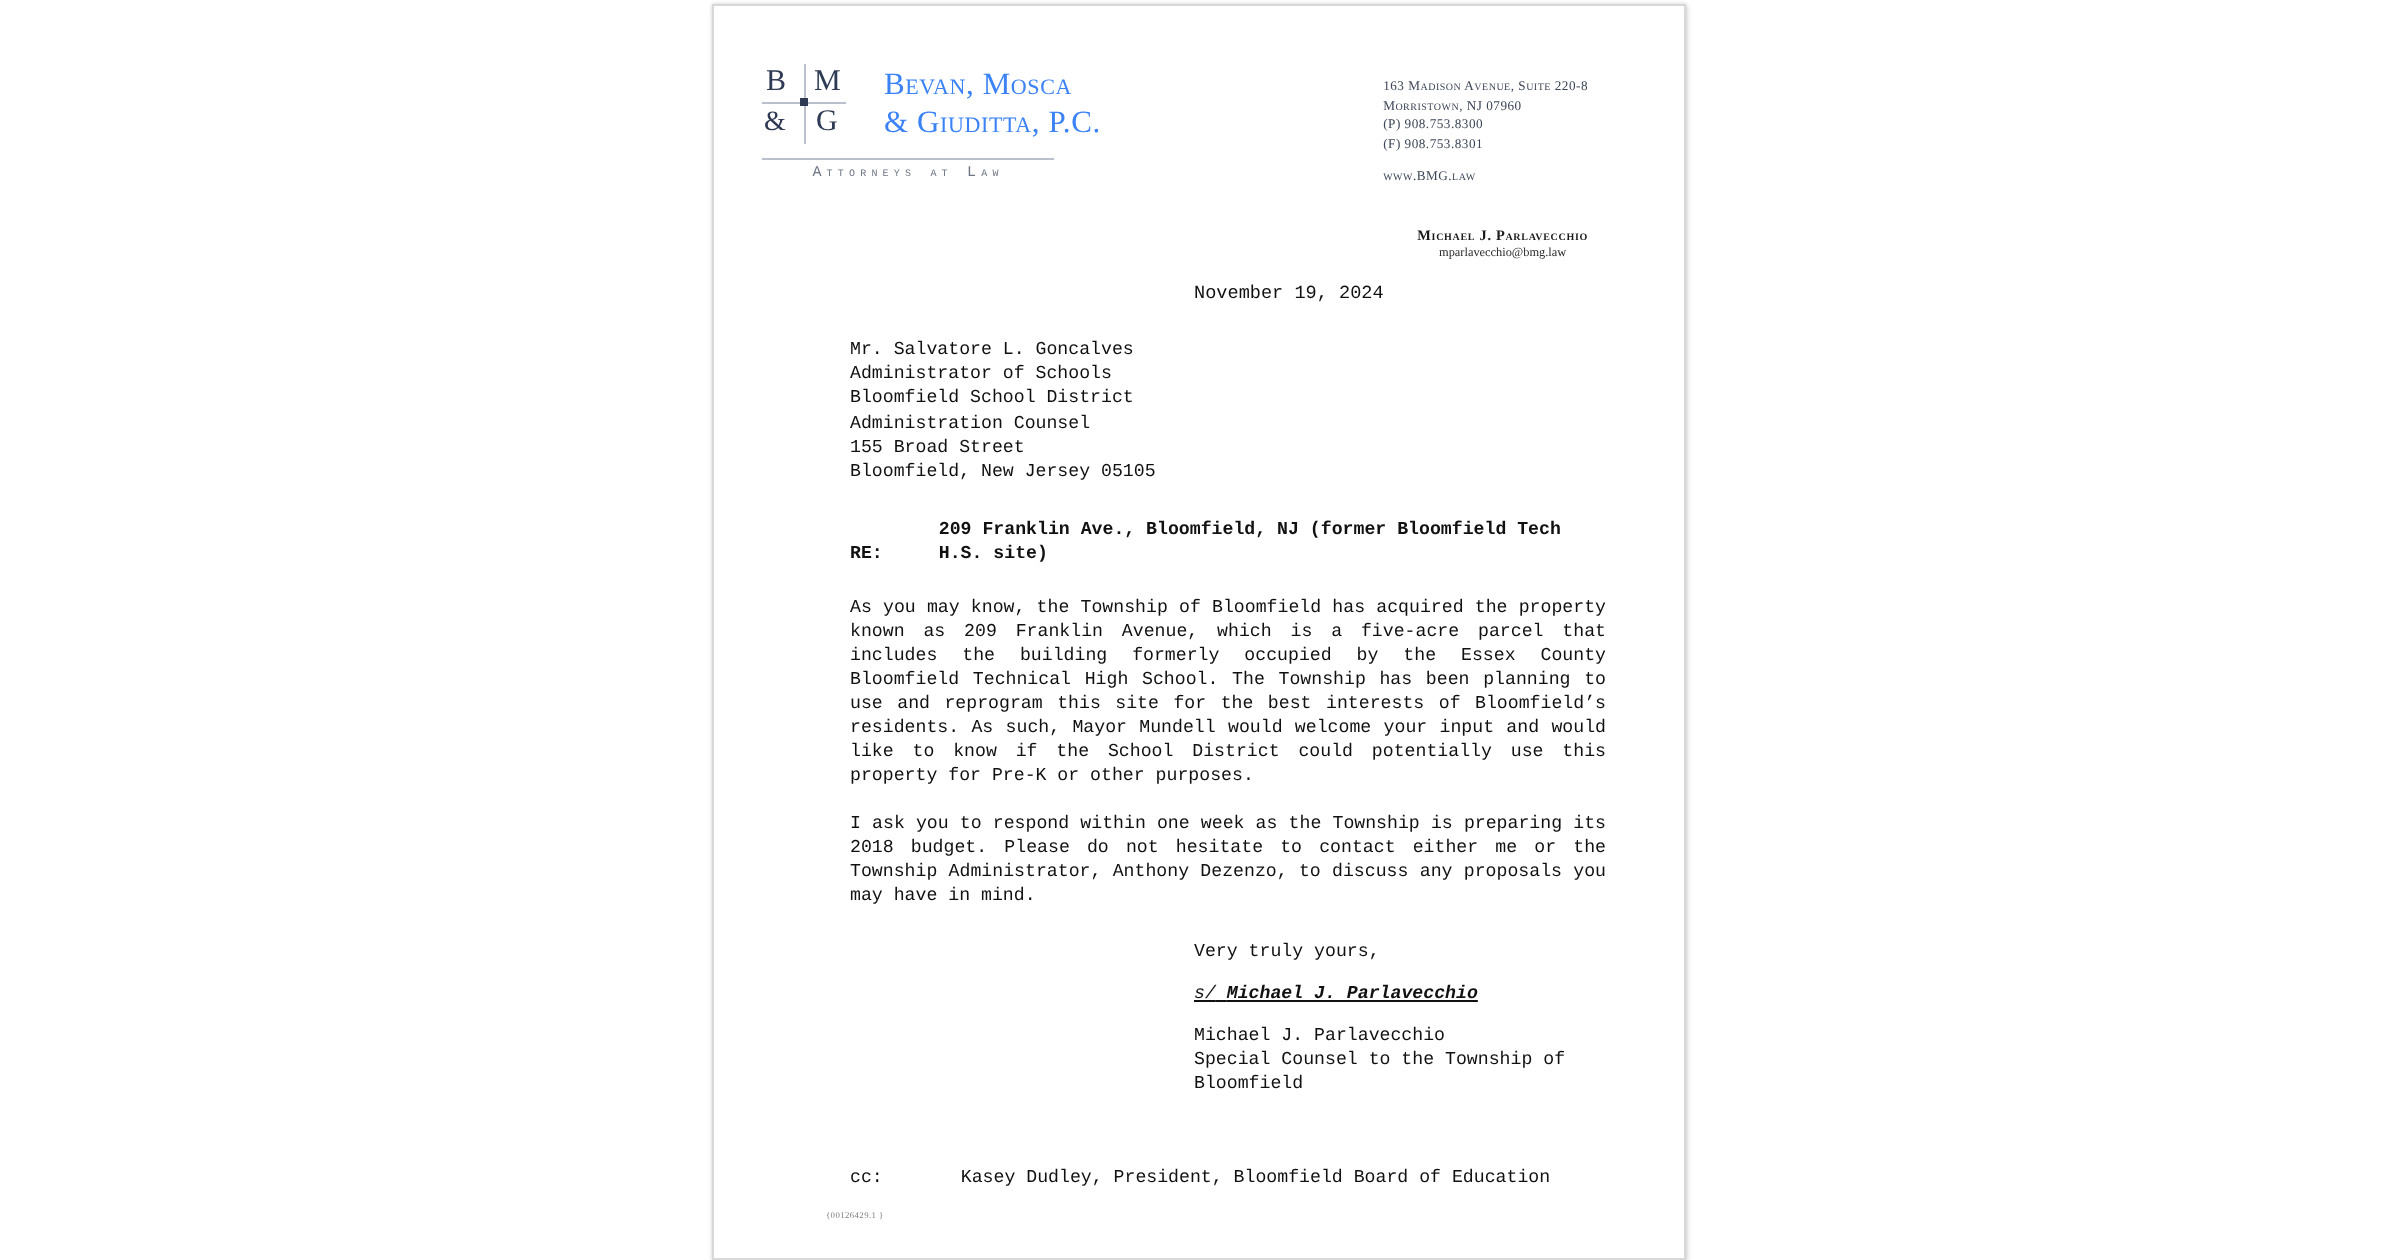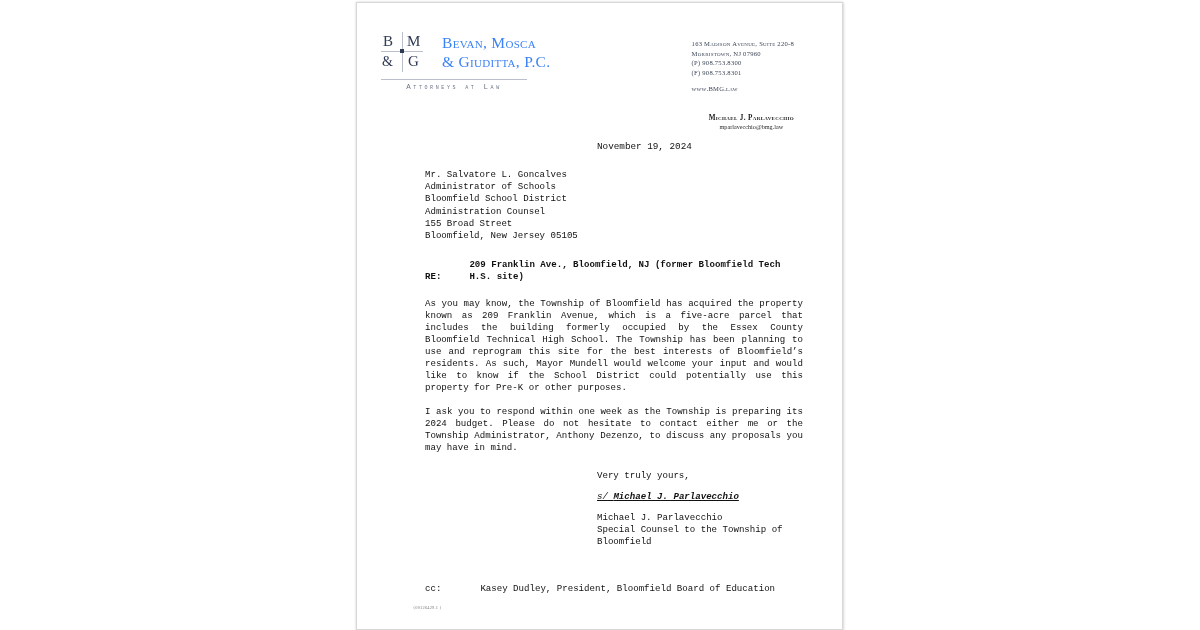--- a/index.html
+++ b/index.html
@@ -314,21 +314,21 @@
         <span>Bloomfield, New Jersey 05105</span>
       </div>
 
       <div class="re-line">
         <span class="re-label">RE:</span>
         <span class="re-text">209 Franklin Ave., Bloomfield, NJ (former Bloomfield Tech H.S. site)</span>
       </div>
 
 
       <p class="para">As you may know, the Township of Bloomfield has acquired the property known as 209 Franklin Avenue, which is a five-acre parcel that includes the building formerly occupied by the Essex County Bloomfield Technical High School.  The Township has been planning to use and reprogram this site for the best interests of Bloomfield’s residents.   As such, Mayor Mundell would welcome your input and would like to know if the School District could potentially use this property for Pre-K or other purposes.</p>
-      <p class="para">I ask you to respond within one week as the Township is preparing its 2024 budget.  Please do not hesitate to contact either me or the Township Administrator, Anthony Dezenzo, to discuss any proposals you may have in mind.</p>
+      <p class="para">I ask you to respond within one week as the Township is preparing its 2018 budget.  Please do not hesitate to contact either me or the Township Administrator, Anthony Dezenzo, to discuss any proposals you may have in mind.</p>
 
       <div class="closing-block">
         <div class="closing-line">Very truly yours,</div>
         <div class="sig-line"><span class="sig-prefix">s/</span> <span>Michael J. Parlavecchio</span></div>
         <span class="sig-name">Michael J. Parlavecchio</span>
         <span class="sig-title">Special Counsel to the Township of Bloomfield</span>
       </div>
 
       <div class="cc-block">
         <span class="cc-label">cc:</span>

